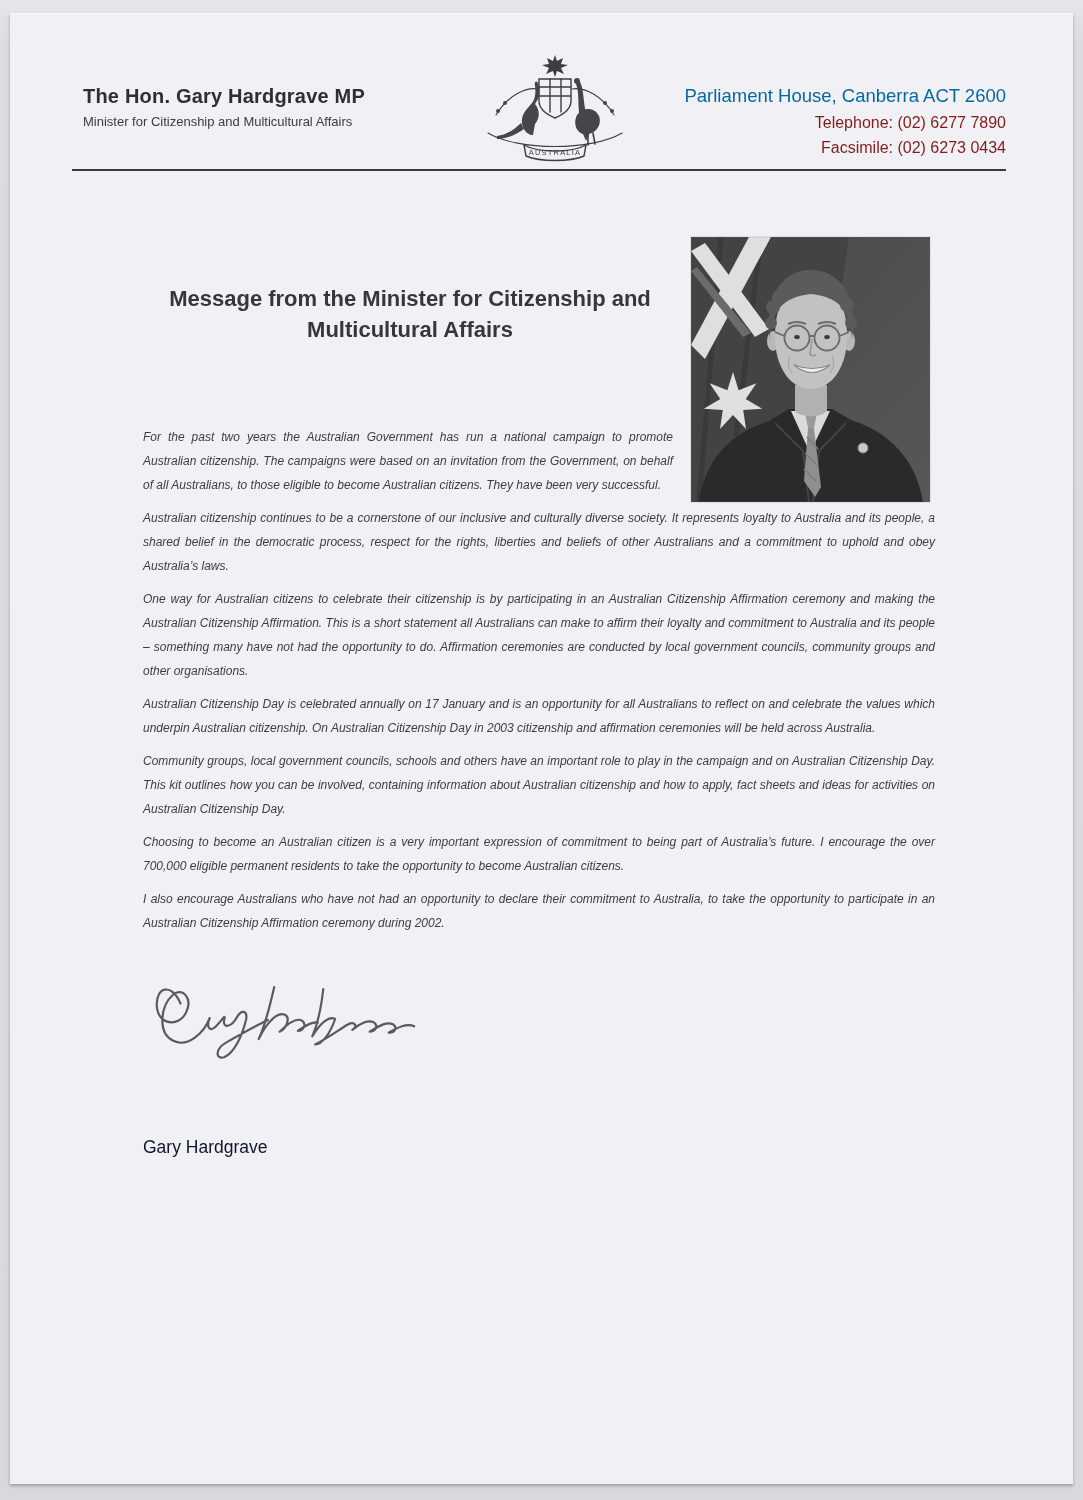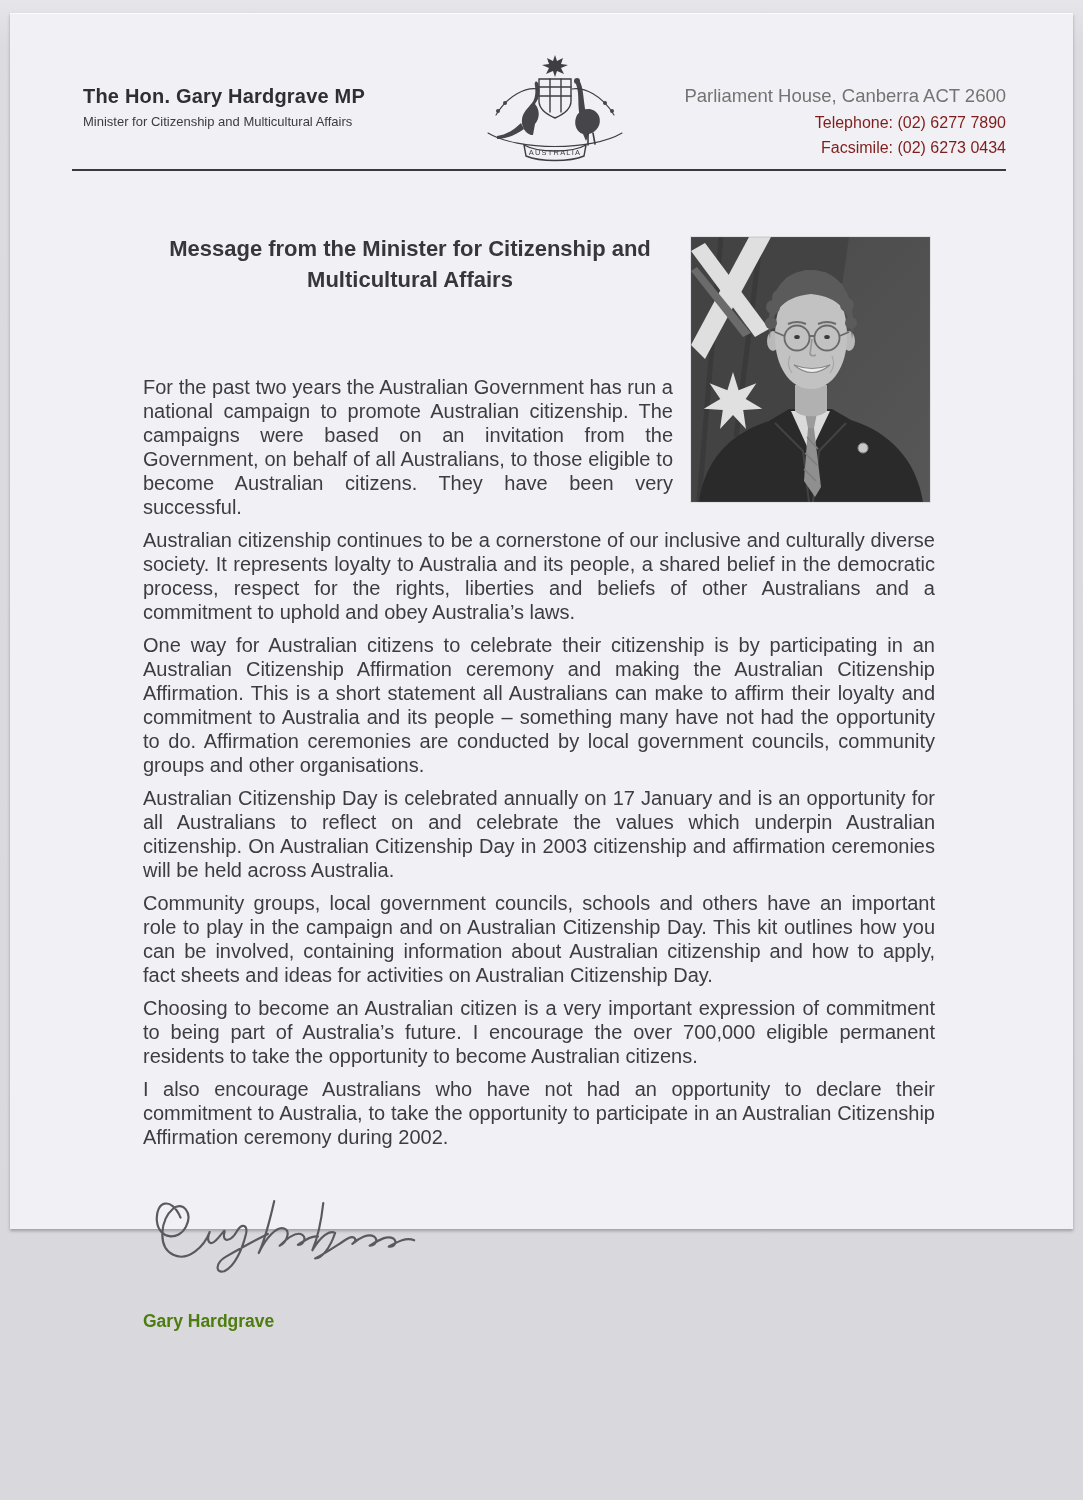--- a/index.html
+++ b/index.html
@@ -9,50 +9,50 @@
     -webkit-font-smoothing:antialiased;
   }
   .scan{
     position:relative;
     width:1083px;height:1500px;
     background:linear-gradient(180deg,#e6e5ea 0%,#dcdbe0 3%,#d9d8dd 100%);
     overflow:hidden;
   }
   .paper{
     position:absolute;left:10px;top:13px;
-    width:1063px;height:1216px;
+    width:1063px;height:1471px;
     background:#f1f0f4;
     box-shadow:inset 0 1px 0 #fbfafc, 0 2px 3px rgba(70,70,82,.4);
   }
   
   .lh-left{position:absolute;left:73px;top:72px;}
   .lh-name{font-size:20px;font-weight:bold;color:#2e2e33;letter-spacing:.2px;}
   .lh-role{font-size:13px;color:#3b3b40;margin-top:6px;}
   .crest{position:absolute;left:466px;top:40px;width:158px;height:112px;}
   .lh-right{position:absolute;right:67px;top:72px;text-align:right;}
-  .lh-address{font-size:18.5px;color:#737373;}
+  .lh-address{font-size:18.5px;color:#0369a1;}
   .lh-phone,.lh-fax{font-size:16px;color:#7f1d1d;margin-top:7px;}
   .rule{position:absolute;left:62px;right:67px;top:156px;height:2px;background:#3a3a3e;}
   
   .content{position:absolute;left:133px;right:138px;top:158px;color:#3d3d41;}
   .photo{
     position:absolute;top:66px;right:5px;width:239px;height:265px;
     filter:grayscale(1) contrast(1.03);
     box-shadow:0 0 0 1px rgba(120,120,130,.15);
   }
   .title{
-    margin:62px 258px 0 0;
+    margin:112px 258px 0 0;
     text-align:center;
     font-size:22px;line-height:31px;font-weight:bold;color:#37373b;
   }
-  p.body{font-size:20px;line-height:24px;text-align:justify;margin:9px 0 0 0;}
+  p.body{font-size:12px;line-height:24px;text-align:justify;margin:9px 0 0 0;font-style:italic;}
   p.first{margin:80px 262px 0 0;}
   p.second{margin-top:15px;}
   .signature{display:block;margin:34px 0 0 2px;width:282px;height:100px;}
-  .signed-name{margin-top:28px;font-size:17.5px;color:#4d7c0f;font-weight:bold;}
+  .signed-name{margin-top:68px;font-size:17.5px;color:#0f172a;}
 </style>
 </head>
 <body>
 
 <div class="scan">
   <div class="paper">
 
     <div class="lh-left">
       <div class="lh-name">The Hon. Gary Hardgrave MP</div>
       <div class="lh-role">Minister for Citizenship and Multicultural Affairs</div>

